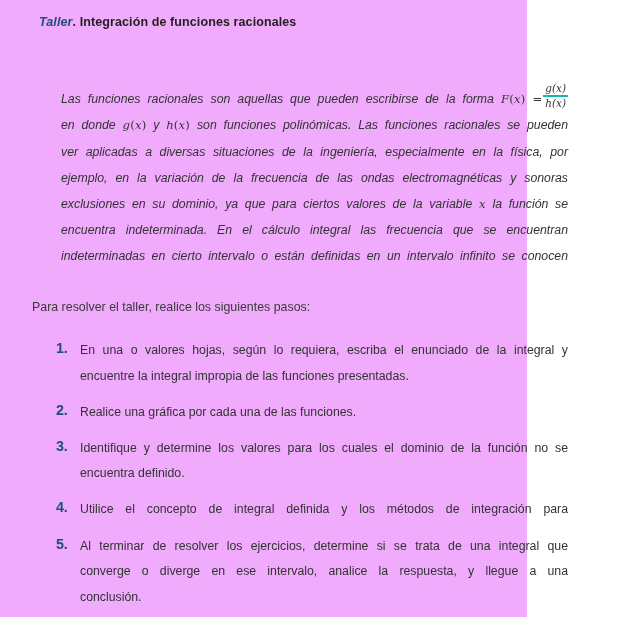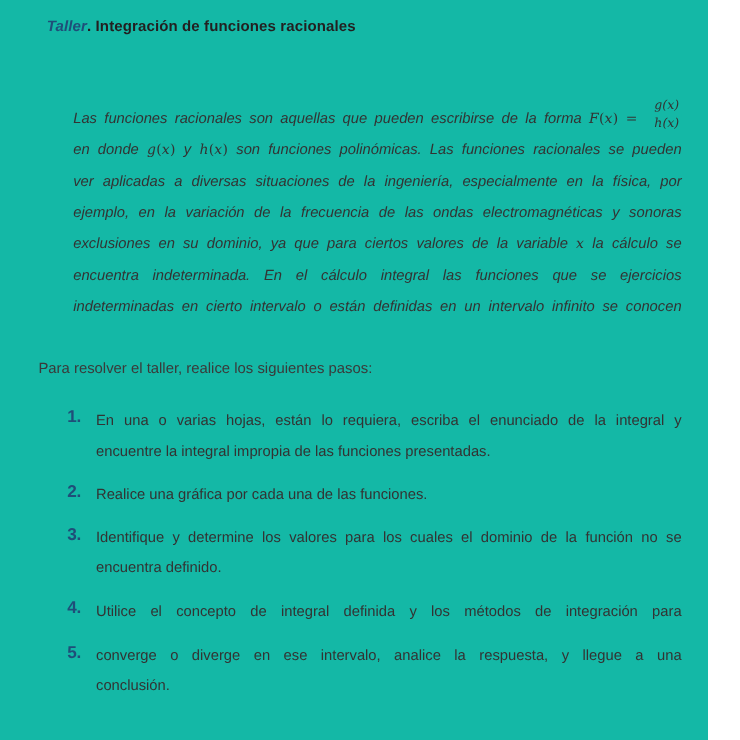--- a/index.html
+++ b/index.html
@@ -10,23 +10,23 @@
   body {
     width: 617px;
     height: 617px;
     overflow: hidden;
     font-family: "Liberation Sans", sans-serif;
     color: #231f20;
     -webkit-font-smoothing: antialiased;
   }
   .page {
     position: relative;
-    width: 590px;
+    width: 527px;
     height: 617px;
-    background: #14b8a6;
+    background: #f0abfc;
     box-sizing: border-box;
   }
 
   
   .heading {
     position: absolute;
     left: 39px;
     top: 15px;
     font-size: 12.5px;
     font-weight: bold;
@@ -86,21 +86,21 @@
   }
   .m .up { font-style: normal; }
   .frac {
     display: inline-block;
     vertical-align: -0.52em;
     text-align: center;
     font-family: "DejaVu Serif", "Liberation Serif", serif;
     font-style: italic;
     font-size: 10.4px;
     line-height: 1.12;
-    margin: 0 0 0 12px;
+    margin: 0 0 0 1px;
     position: relative;
     top: -0.18em;
   }
   .frac .num {
     display: block;
     padding: 0 2px 0.5px 2px;
   }
   .frac .den {
     display: block;
     border-top: 2px solid #14b8a6;
@@ -157,34 +157,34 @@
 
 
   <div class="quote">
     <span class="ln"><span>Las funciones racionales son aquellas que pueden escribirse de la forma</span>&nbsp;<span class="m">F<span class="up">(</span>x<span class="up">)</span></span>&nbsp;<span class="m up">=</span><span class="frac"><span class="num">g<span class="up">(</span>x<span class="up">)</span></span><span class="den">h<span class="up">(</span>x<span class="up">)</span></span></span></span>
 
     <span class="ln"><span>en donde</span>&nbsp;<span class="m">g<span class="up">(</span>x<span class="up">)</span></span>&nbsp;<span>y</span>&nbsp;<span class="m">h<span class="up">(</span>x<span class="up">)</span></span>&nbsp;<span>son funciones polinómicas. Las funciones racionales se pueden</span></span>
 
     <span class="ln">ver aplicadas a diversas situaciones de la ingeniería, especialmente en la física, por</span>
     <span class="ln">ejemplo, en la variación de la frecuencia de las ondas electromagnéticas y sonoras</span>
 
-    <span class="ln"><span>exclusiones en su dominio, ya que para ciertos valores de la variable</span>&nbsp;<span class="m">x</span>&nbsp;<span>la cálculo se</span></span>
-
-    <span class="ln">encuentra indeterminada. En el cálculo integral las funciones que se ejercicios</span>
+    <span class="ln"><span>exclusiones en su dominio, ya que para ciertos valores de la variable</span>&nbsp;<span class="m">x</span>&nbsp;<span>la función se</span></span>
+
+    <span class="ln">encuentra indeterminada. En el cálculo integral las frecuencia que se encuentran</span>
     <span class="ln">indeterminadas en cierto intervalo o están definidas en un intervalo infinito se conocen</span>
   </div>
 
   <div class="intro intro-2">Para resolver el taller, realice los siguientes pasos:</div>
 
   <div class="steps">
 
     <div class="step">
       <div class="step-marker">1.</div>
       <div class="step-body">
-        <span class="ln">En una o varias hojas, están lo requiera, escriba el enunciado de la integral y</span>
+        <span class="ln">En una o valores hojas, según lo requiera, escriba el enunciado de la integral y</span>
         <span class="ln last">encuentre la integral impropia de las funciones presentadas.</span>
       </div>
     </div>
 
     <div class="step">
       <div class="step-marker">2.</div>
       <div class="step-body">
         <span class="ln only">Realice una gráfica por cada una de las funciones.</span>
       </div>
     </div>
@@ -200,20 +200,21 @@
     <div class="step">
       <div class="step-marker">4.</div>
       <div class="step-body">
         <span class="ln">Utilice el concepto de integral definida y los métodos de integración para</span>
       </div>
     </div>
 
     <div class="step">
       <div class="step-marker">5.</div>
       <div class="step-body">
+        <span class="ln">Al terminar de resolver los ejercicios, determine si se trata de una integral que</span>
         <span class="ln">converge o diverge en ese intervalo, analice la respuesta, y llegue a una</span>
         <span class="ln last">conclusión.</span>
       </div>
     </div>
 
   </div>
 
 </div>
 
 </body></html>

